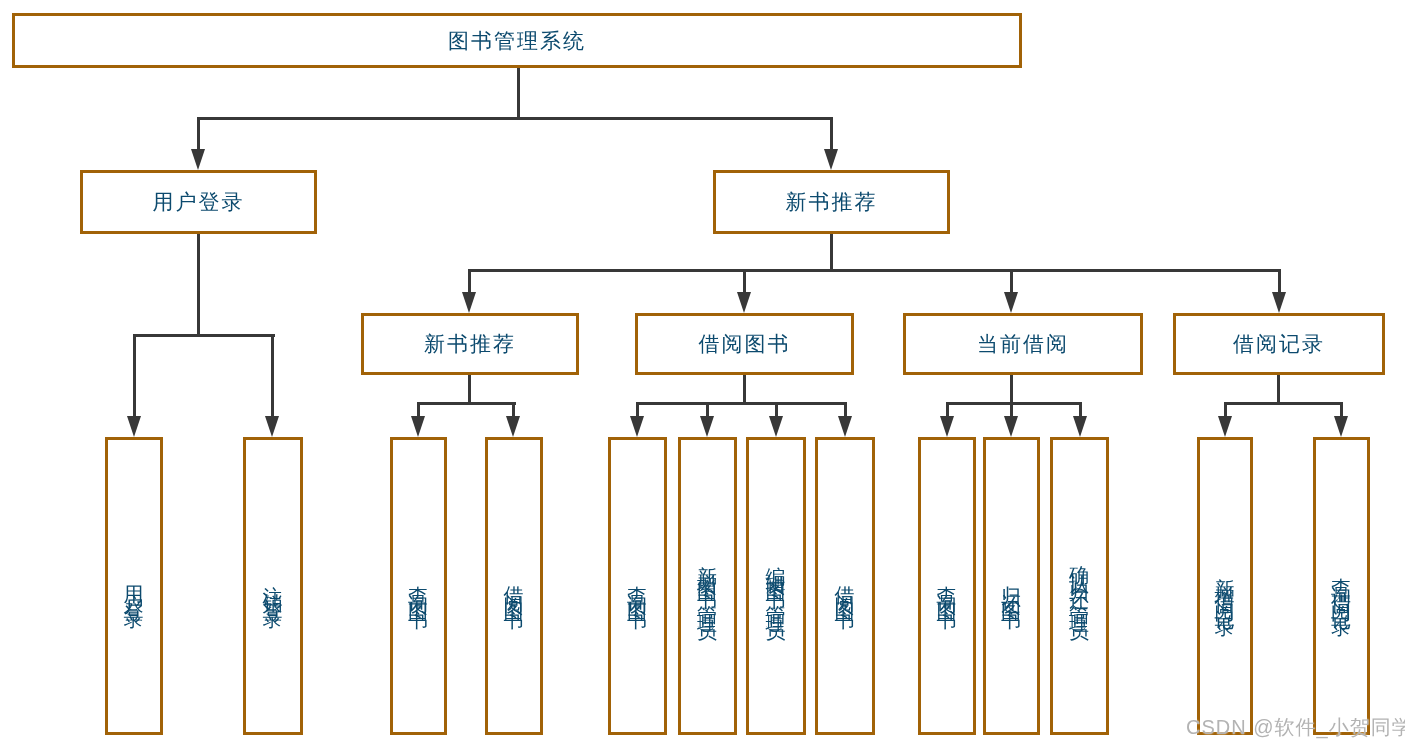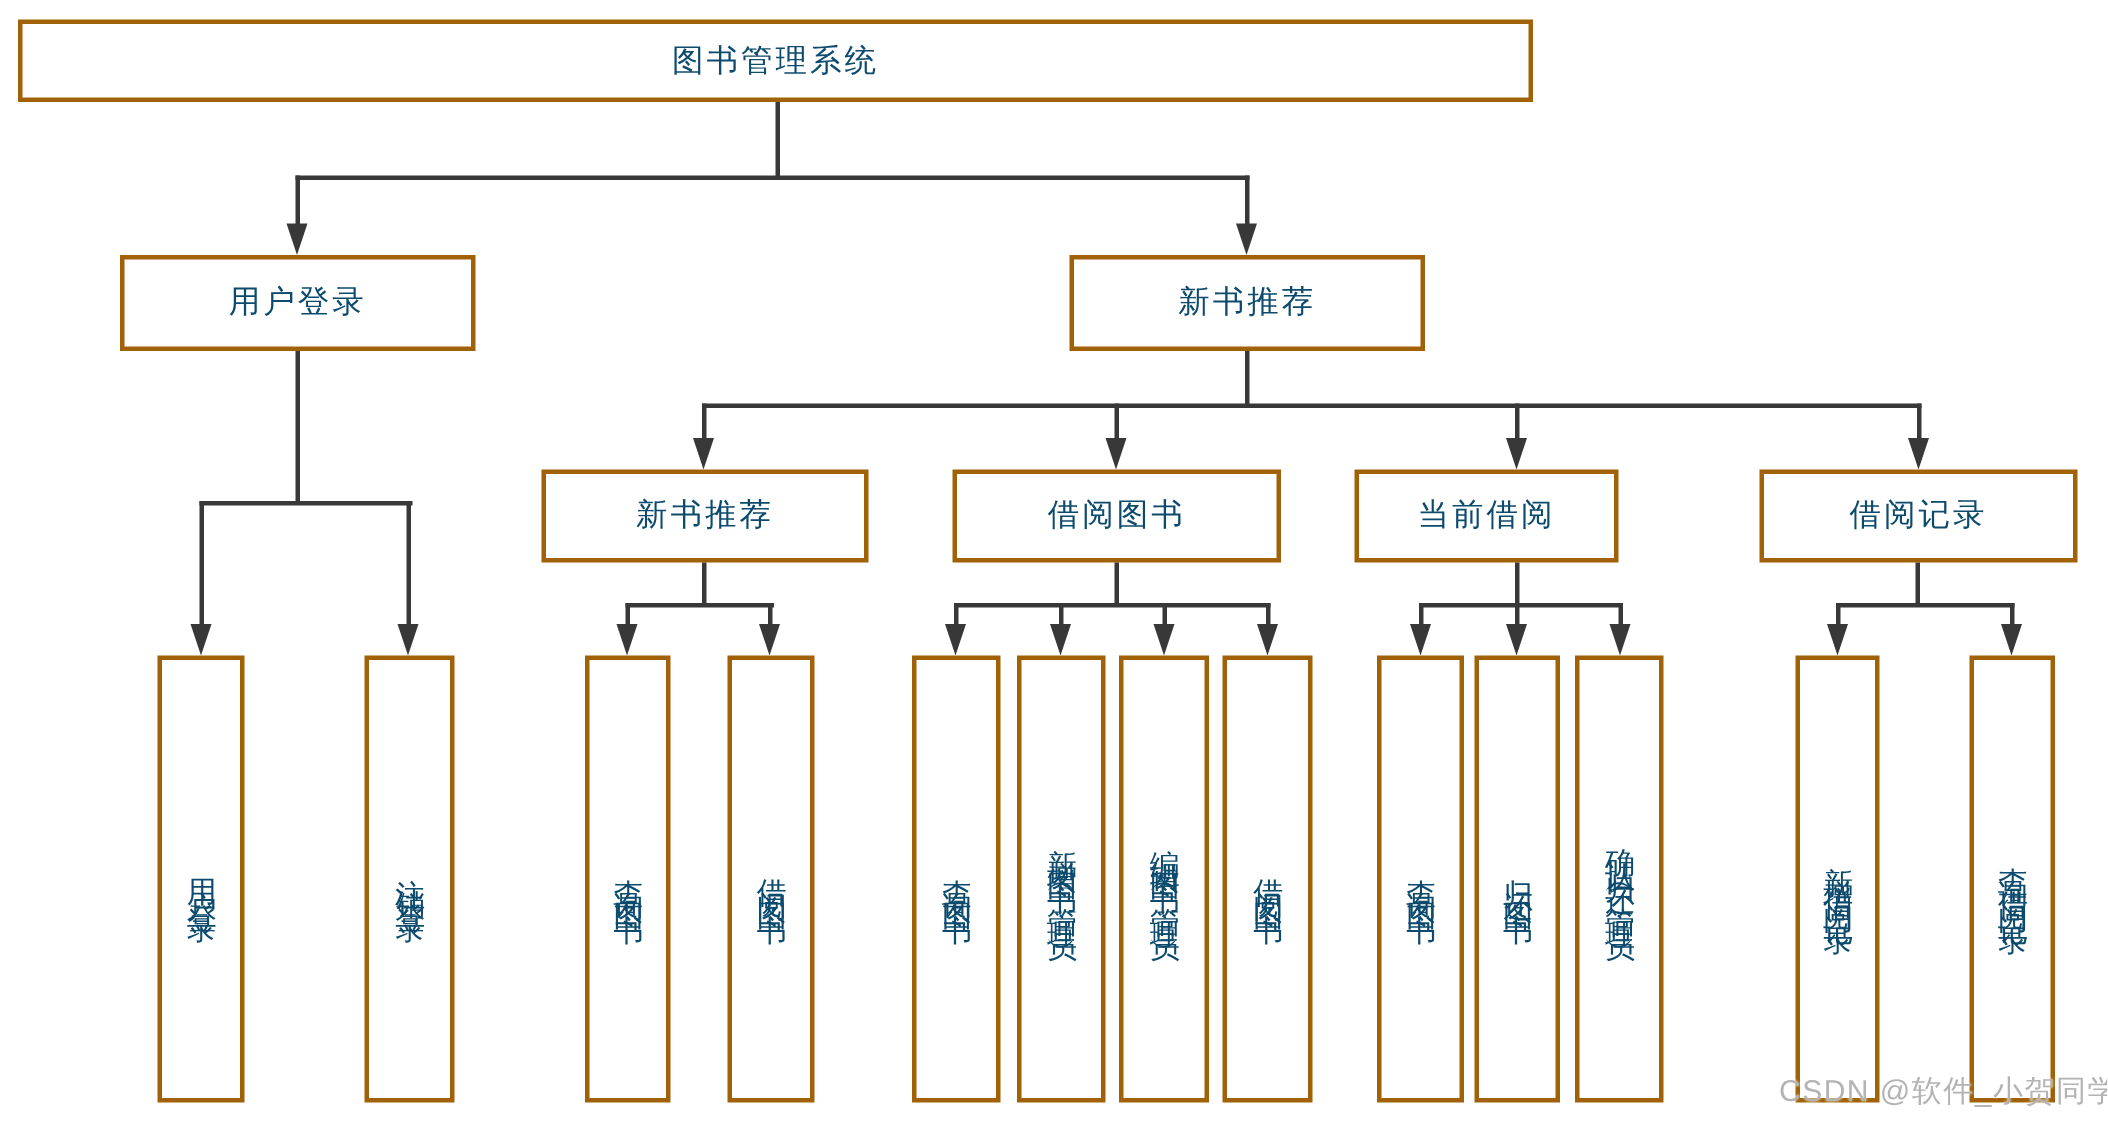--- a/index.html
+++ b/index.html
@@ -82,21 +82,21 @@
   <div class="arrow" style="left:462px;top:292px"></div>
   <div class="line" style="left:743px;top:269px;width:3px;height:24px"></div>
   <div class="arrow" style="left:737px;top:292px"></div>
   <div class="line" style="left:1010px;top:269px;width:3px;height:24px"></div>
   <div class="arrow" style="left:1004px;top:292px"></div>
   <div class="line" style="left:1278px;top:269px;width:3px;height:24px"></div>
   <div class="arrow" style="left:1272px;top:292px"></div>
 
   <div class="box" style="left:361px;top:313px;width:218px;height:62px">新书推荐</div>
   <div class="box" style="left:635px;top:313px;width:219px;height:62px">借阅图书</div>
-  <div class="box" style="left:903px;top:313px;width:176px;height:62px">当前借阅</div>
+  <div class="box" style="left:903px;top:313px;width:240px;height:62px">当前借阅</div>
   <div class="box" style="left:1173px;top:313px;width:212px;height:62px">借阅记录</div>
 
   <div class="line" style="left:468px;top:375px;width:3px;height:29px"></div>
   <div class="line" style="left:417px;top:402px;width:99px;height:3px"></div>
   <div class="line" style="left:417px;top:402px;width:3px;height:15px"></div>
   <div class="arrow" style="left:411px;top:416px"></div>
   <div class="line" style="left:512px;top:402px;width:3px;height:15px"></div>
   <div class="arrow" style="left:506px;top:416px"></div>
 
   <div class="line" style="left:743px;top:375px;width:3px;height:29px"></div>

